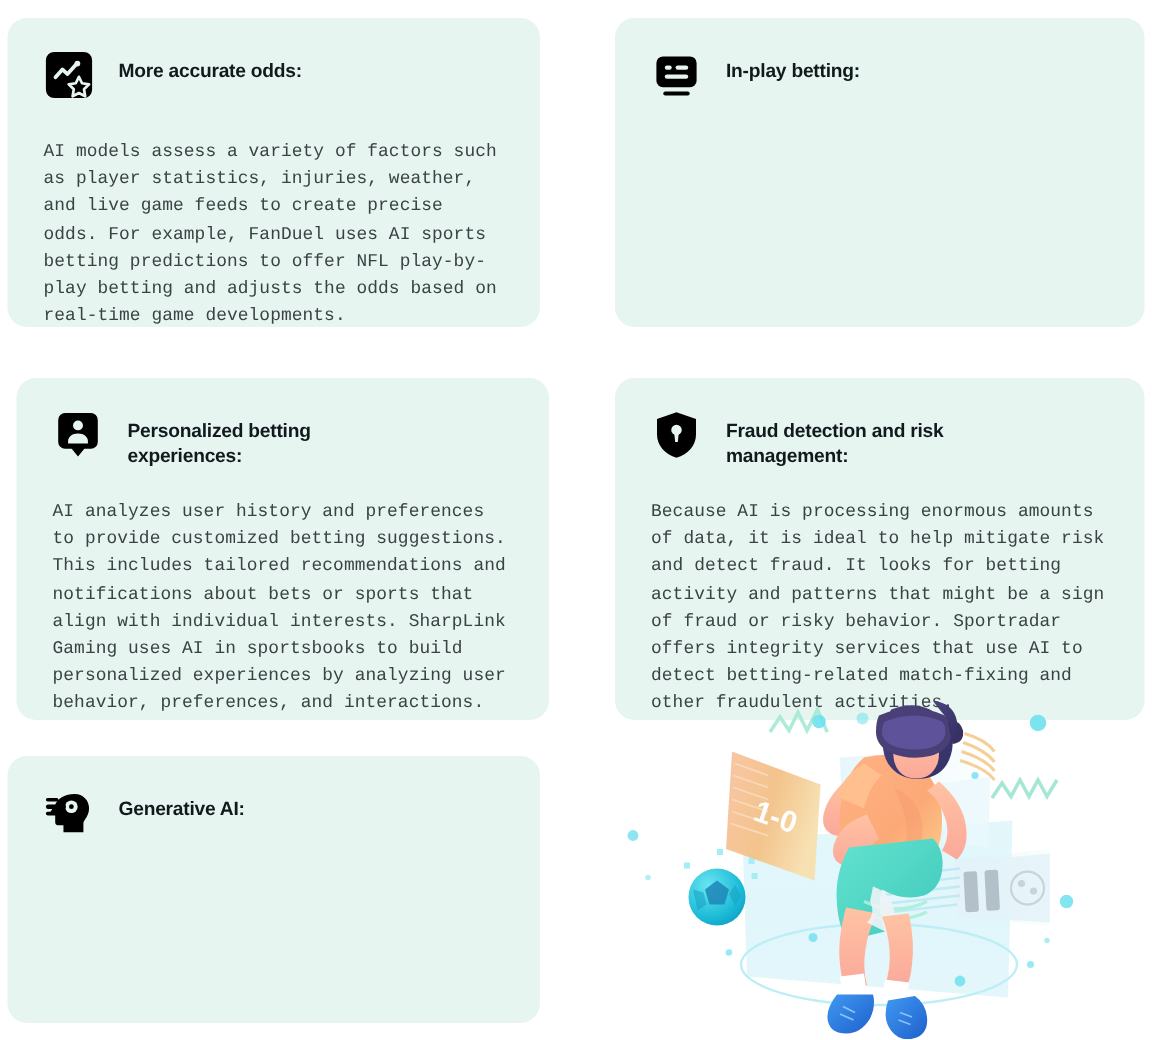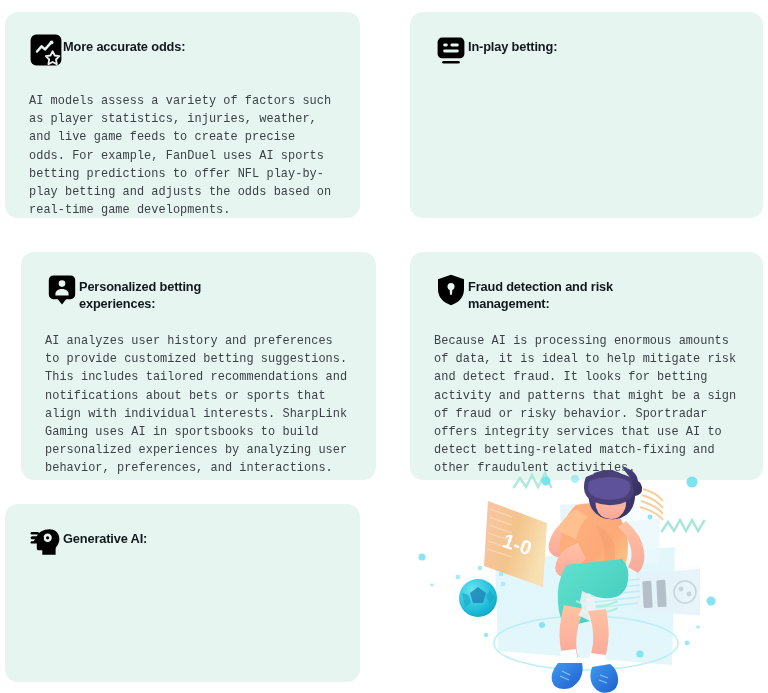--- a/index.html
+++ b/index.html
@@ -22,20 +22,21 @@
   .card {
     position: absolute;
     background: #e6f5f0;
     border-radius: 13px;
     box-sizing: border-box;
     padding: 20px 24px 22px 24px;
   }
   .card-head {
     display: flex;
     align-items: flex-start;
+    gap: 16px;
     min-height: 40px;
   }
   .card-icon {
     flex: 0 0 auto;
     width: 34px;
     height: 34px;
     display: block;
     margin-top: 1px;
   }
   .card-title {
@@ -52,21 +53,21 @@
     font-size: 11.9px;
     line-height: 18.2px;
     color: #3b4245;
     letter-spacing: 0.005em;
     font-family: Liberation Mono, monospace;
   }
 
   
   #card-0 { left: 5px;   top: 12px;  width: 355px; height: 206px; }
   #card-1 { left: 410px; top: 12px;  width: 353px; height: 206px; }
-  #card-2 { left: 21px;   top: 252px; width: 355px; height: 228px; }
+  #card-2 { left: 11px;   top: 252px; width: 355px; height: 228px; }
   #card-3 { left: 410px; top: 252px; width: 353px; height: 228px; }
   #card-4 { left: 5px;   top: 488px; width: 355px; height: 178px; margin-top: 16px; }
 
   
   #illustration {
     position: absolute;
     left: 400px;
     top: 465px;
     width: 368px;
     height: 228px;

